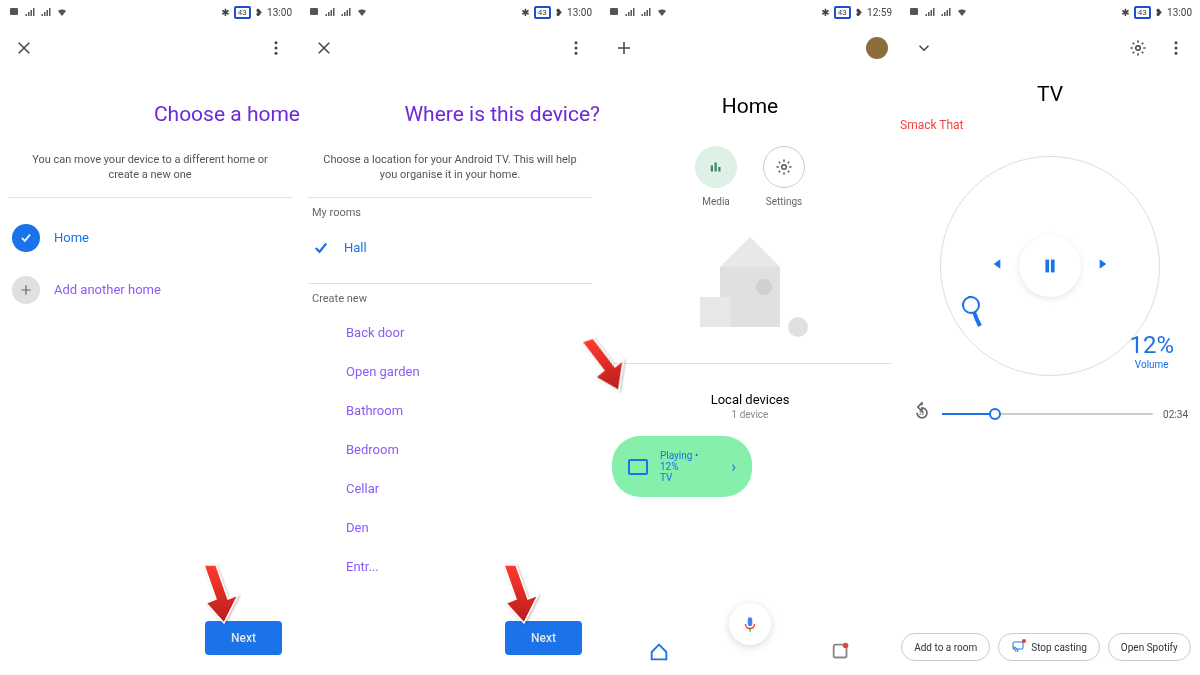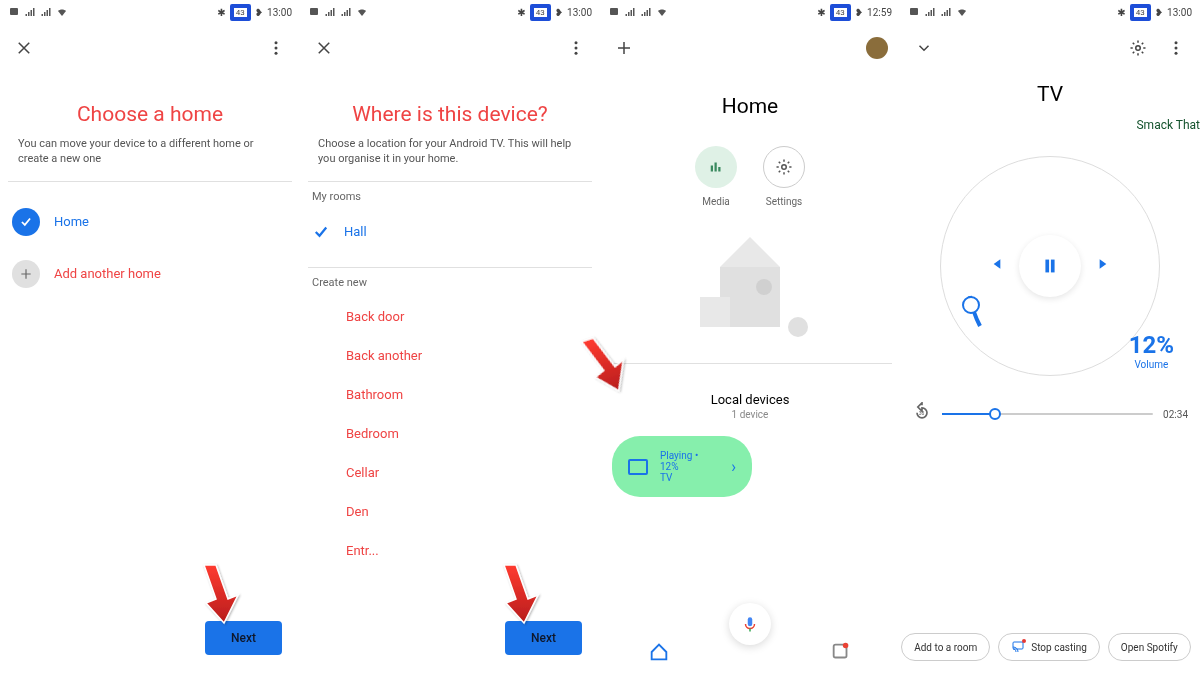--- a/index.html
+++ b/index.html
@@ -3,41 +3,41 @@
 <meta charset="utf-8">
 <style>
 * { margin: 0; padding: 0; box-sizing: border-box; font-family: Roboto, Arial, sans-serif; -webkit-font-smoothing: antialiased; }
 body { display: flex; width: 1200px; height: 675px; background: #fff; overflow: hidden; }
 .screen { width: 300px; height: 675px; position: relative; background: #fff; display: flex; flex-direction: column; }
 
 
 .status { height: 24px; display: flex; align-items: center; justify-content: space-between; padding: 0 8px; font-size: 10px; color: #444; }
 .status .left, .status .right { display: flex; gap: 4px; align-items: center; }
 .status svg { width: 12px; height: 12px; }
-.batt { border:4px solid #1d4ed8; border-radius:2px; padding:0 2px; font-size:8px; }
+.batt { border:2px solid #1d4ed8; border-radius:2px; padding:0 2px; font-size:8px; }
 
 
 .hdr { height: 48px; display: flex; align-items: center; justify-content: space-between; padding: 0 12px; }
 .icon-btn { width: 24px; height: 24px; display:flex; align-items:center; justify-content:center; color:#444; cursor:pointer; }
 .icon-btn svg { width:18px; height:18px; }
 
 
-.title { font-size: 21px; text-align: center; margin-top: 30px; color:#ef4444; }
-.subtext { font-size: 11px; text-align:left; color:#555; margin: 10px 18px 0; line-height:1.4; }
+.title { font-size: 21px; text-align: right; margin-top: 30px; color:#6d28d9; }
+.subtext { font-size: 11px; text-align:center; color:#555; margin: 26px 18px 0; line-height:1.4; }
 .divider { height:1px; background:#e0e0e0; margin: 14px 8px 0; }
 .list { margin-top: 14px; }
 .sect-hdr { font-size:11px; color:#666; padding: 8px 12px; }
 .row { display:flex; align-items:center; padding: 12px 12px; gap:14px; cursor:pointer; }
 .circle { width:28px; height:28px; border-radius:50%; display:flex; align-items:center; justify-content:center; }
 .circle.blue { background:#1a73e8; color:#fff; }
 .circle.grey { background:#e0e0e0; color:#666; }
-.row-label { font-size:13px; color:#ef4444; }
+.row-label { font-size:13px; color:#8b5cf6; }
 .row-label.blue { color:#1a73e8; }
 .row.indent { padding-left: 46px; }
-.cta { position:absolute; bottom:20px; right:18px; background:#1a73e8; color:#0f172a; font-size:12px; font-weight:500; padding:10px 26px; border-radius:4px; cursor:pointer; }
+.cta { position:absolute; bottom:20px; right:18px; background:#1a73e8; color:#e5e5e5; font-size:12px; font-weight:500; padding:10px 26px; border-radius:4px; cursor:pointer; }
 
 .arrow { position:absolute; width:48px; height:70px; }
 .arrow svg { width:100%; height:100%; }
 
 
 .home-title { font-size:21px; text-align:center; margin-top:22px; }
 .pills { display:flex; gap:26px; justify-content:center; margin-top:28px; }
 .pill { display:flex; flex-direction:column; align-items:center; gap:8px; cursor:pointer; }
 .pill-ic { width:42px; height:42px; border-radius:50%; display:flex; align-items:center; justify-content:center; }
 .pill-media { background:#dff1e6; color:#3a8a5f; }
@@ -58,30 +58,30 @@
 .dc-line2 { font-size:10px; color:#1a73e8; }
 .dc-chev { color:#1a73e8; }
 .fab { position:absolute; bottom:30px; left:50%; transform:translateX(-50%); width:42px; height:42px; border-radius:50%; background:#fff; box-shadow:0 2px 8px rgba(0,0,0,0.15); display:flex; align-items:center; justify-content:center; cursor:pointer; }
 .nav-ic { position:absolute; bottom:12px; width:22px; height:22px; color:#1a73e8; }
 .nav-left { left:48px; }
 .nav-right { right:48px; color:#888; }
 .avatar { width:22px; height:22px; border-radius:50%; background:#8a6d3b; }
 
 
 .tv-title { font-size:21px; text-align:center; margin-top:10px; }
-.track { font-size:12px; text-align:right; color:#14532d; margin-top:12px; }
+.track { font-size:12px; text-align:left; color:#ef4444; margin-top:12px; }
 .dial-wrap { position:relative; width:220px; height:220px; margin:24px auto 0; }
 .dial-ring { position:absolute; inset:0; border:1px solid #ddd; border-radius:50%; }
 .dial-arc { position:absolute; inset:0; }
 .dial-thumb { position:absolute; width:18px; height:18px; border:2px solid #1a73e8; background:#fff; border-radius:50%; left:22px; top:140px; }
 .ctrls { position:absolute; top:50%; left:50%; transform:translate(-50%,-50%); display:flex; align-items:center; gap:16px; }
 .play-btn { width:62px; height:62px; border-radius:50%; background:#fff; box-shadow:0 2px 6px rgba(0,0,0,0.1); display:flex; align-items:center; justify-content:center; color:#1a73e8; cursor:pointer; }
 .skip { color:#1a73e8; cursor:pointer; }
 .vol-num { position:absolute; right:-14px; bottom:6px; text-align:center; }
-.vol-pct { font-size:24px; color:#1a73e8; font-weight:700; }
+.vol-pct { font-size:24px; color:#1a73e8; font-weight:400; }
 .vol-lbl { font-size:10px; color:#1a73e8; }
 .seek { display:flex; align-items:center; gap:10px; margin:26px 12px 0; }
 .replay { color:#666; }
 .seek-track { flex:1; height:2px; background:#ccc; position:relative; border-radius:2px; }
 .seek-fill { position:absolute; left:0; top:0; bottom:0; width:25%; background:#1a73e8; }
 .seek-thumb { position:absolute; left:25%; top:50%; transform:translate(-50%,-50%); width:12px; height:12px; border-radius:50%; background:#fff; border:2px solid #1a73e8; }
 .time { font-size:10px; color:#555; }
 .chips { position:absolute; bottom:14px; left:0; right:8px; display:flex; gap:8px; justify-content:center; flex-wrap:nowrap; padding:0 6px; }
 .chip { border:1px solid #ccc; border-radius:18px; padding:6px 12px; font-size:10px; color:#333; display:flex; align-items:center; gap:6px; cursor:pointer; white-space:nowrap; }
 .dot-red { width:4px; height:4px; border-radius:50%; background:#e53935; position:absolute; top:-1px; right:-1px; }
@@ -215,21 +215,21 @@
       </svg>
     <div class="row-label blue">Hall</div>
   </div>
   <div class="divider"></div>
   <div class="sect-hdr">Create new</div>
   <div id="rooms-list">
       <div class="row indent">
         <div class="row-label">Back door</div>
       </div>
       <div class="row indent">
-        <div class="row-label">Back another</div>
+        <div class="row-label">Open garden</div>
       </div>
       <div class="row indent">
         <div class="row-label">Bathroom</div>
       </div>
       <div class="row indent">
         <div class="row-label">Bedroom</div>
       </div>
       <div class="row indent">
         <div class="row-label">Cellar</div>
       </div>

